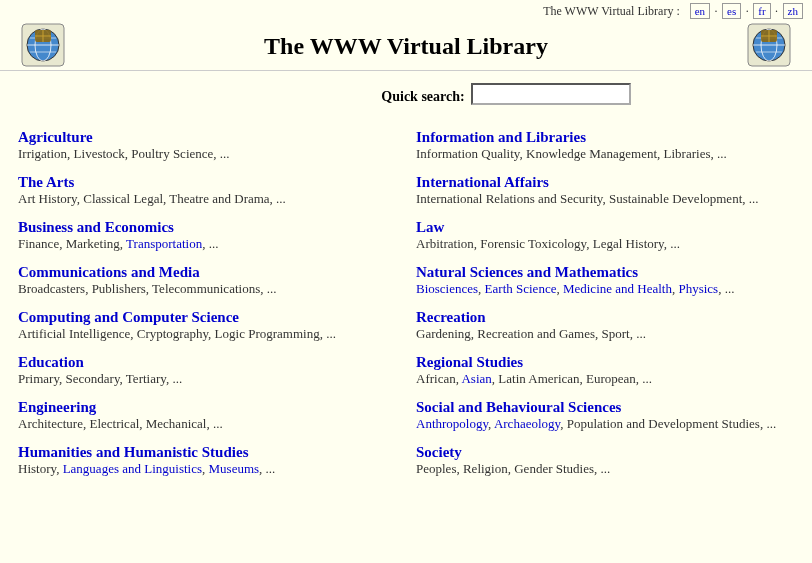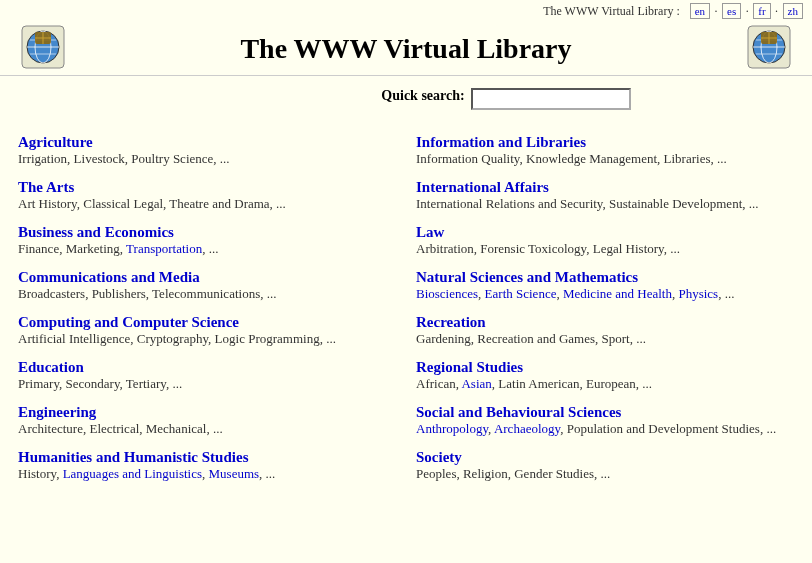--- a/index.html
+++ b/index.html
@@ -34,33 +34,33 @@
     }
     .header-logo-left {
       position: absolute;
       left: 20px;
     }
     .header-logo-right {
       position: absolute;
       right: 20px;
     }
     .header-title {
-      font-size: 28px;
+      font-size: 24px;
       font-weight: bold;
       color: #000;
       text-align: center;
     }
     .globe-icon {
       width: 46px;
       height: 46px;
       display: inline-block;
     }
     .search-bar {
       display: flex;
-      align-items: flex-start;
+      align-items: flex-end;
       justify-content: center;
       padding: 12px 0 8px 0;
       margin-left: 200px;
     }
     .search-label {
       font-weight: bold;
       font-size: 14px;
       margin-right: 6px;
     }
     .search-input {

